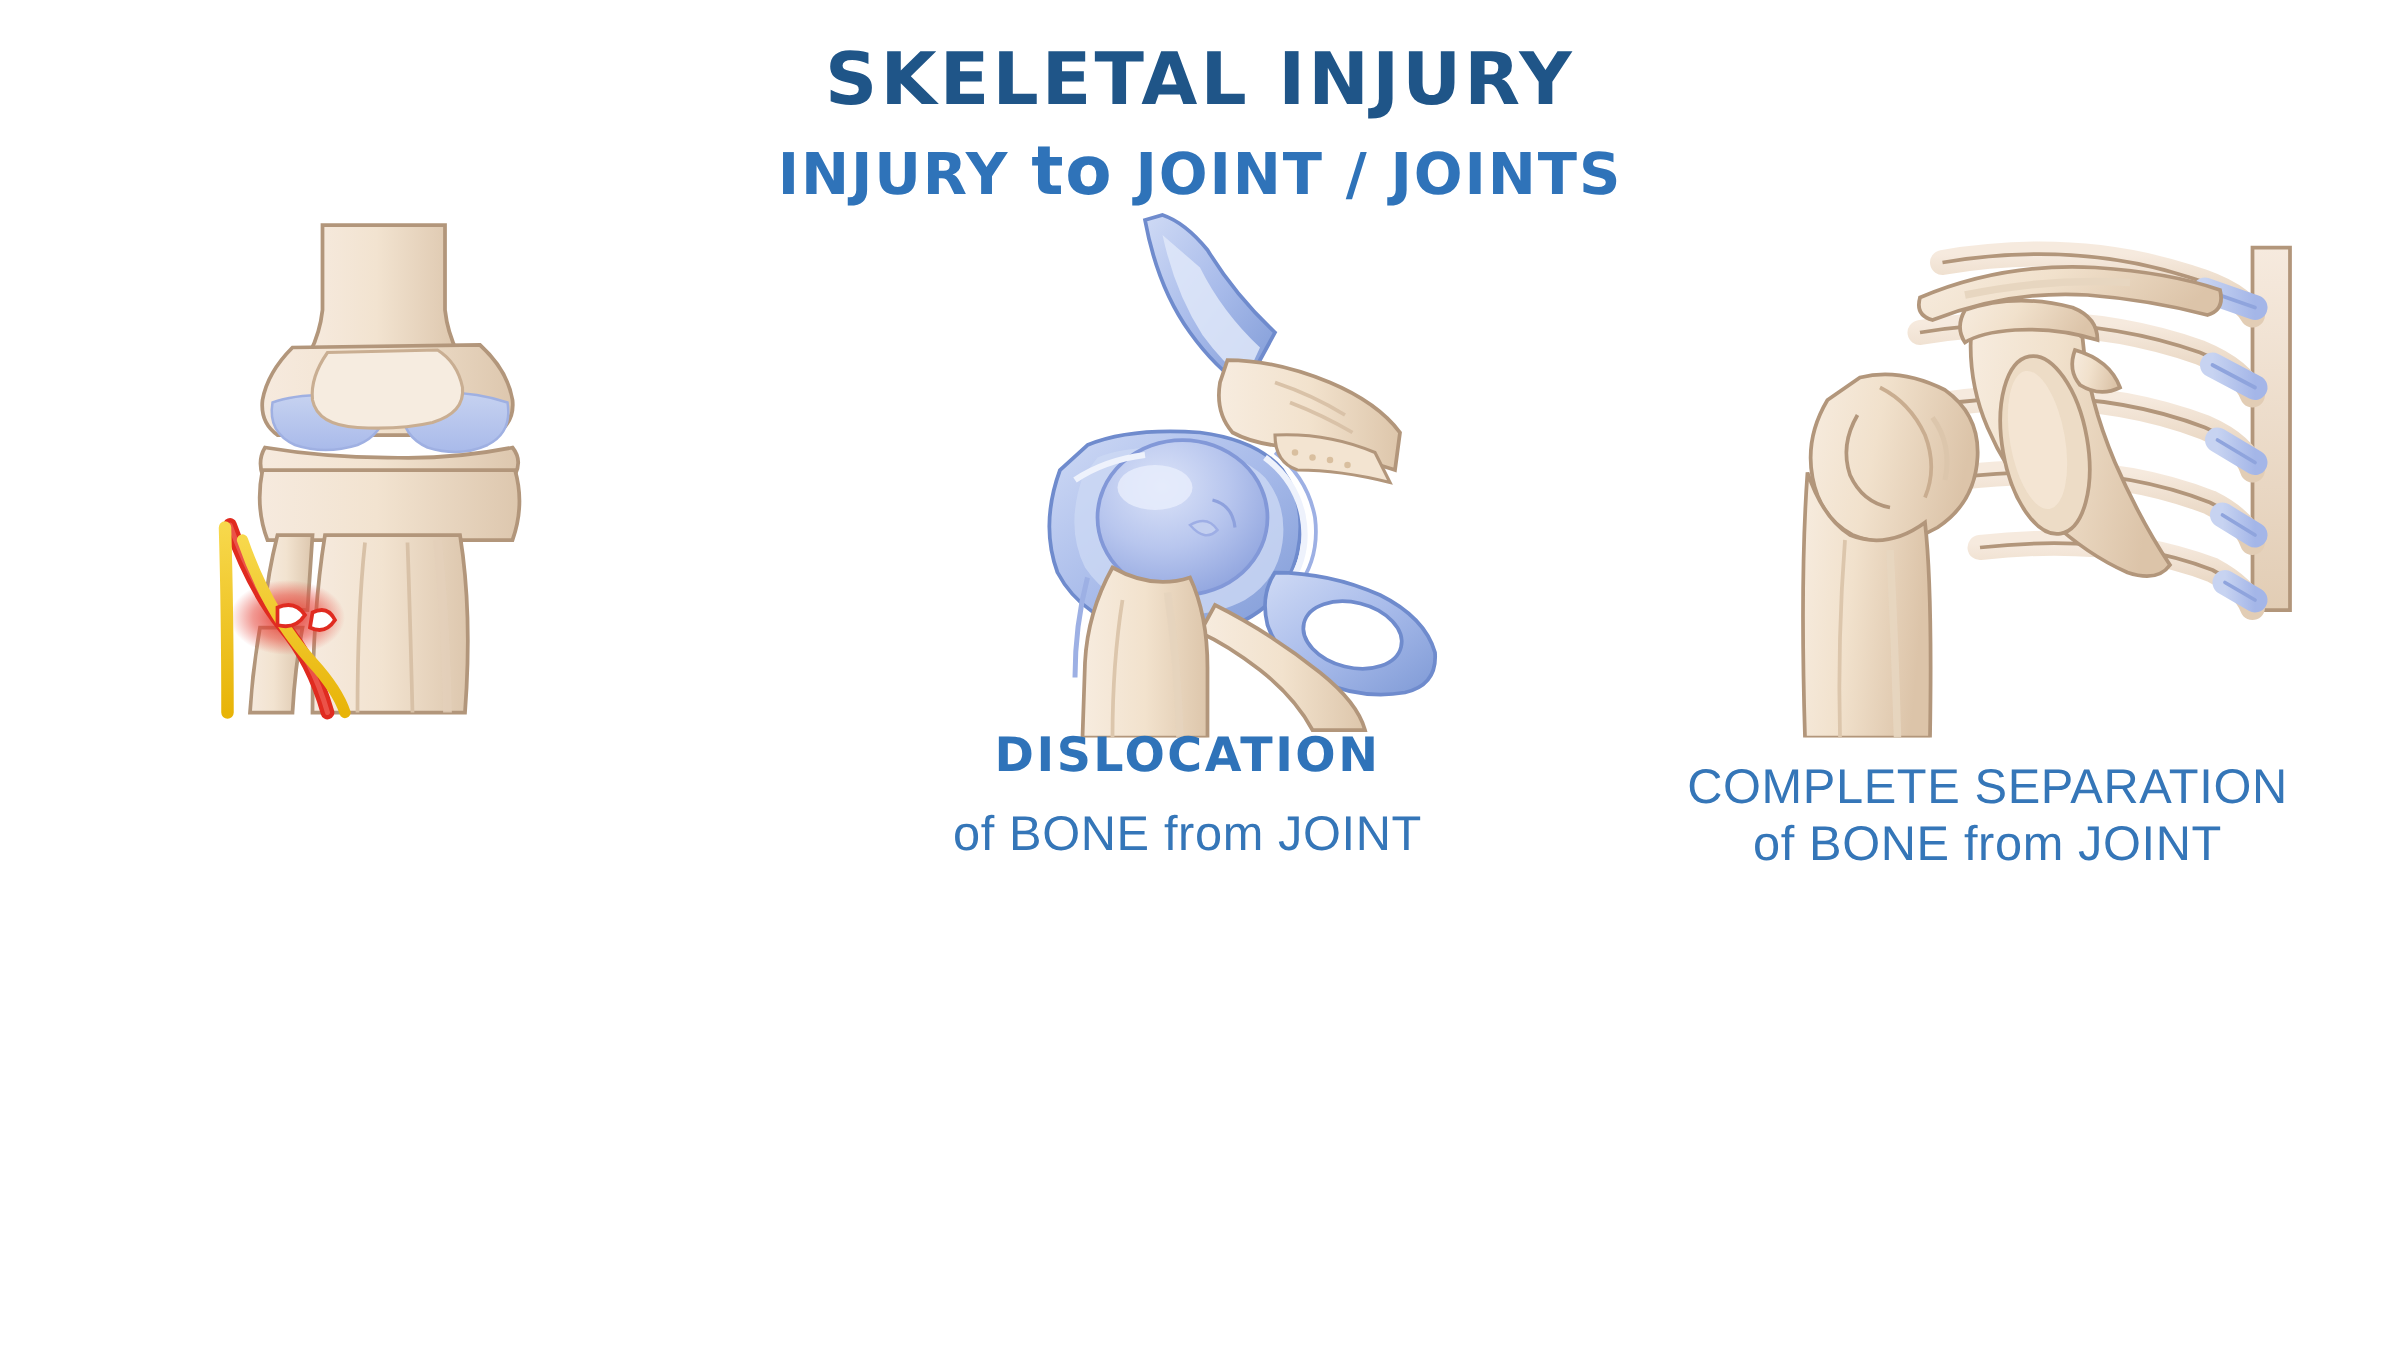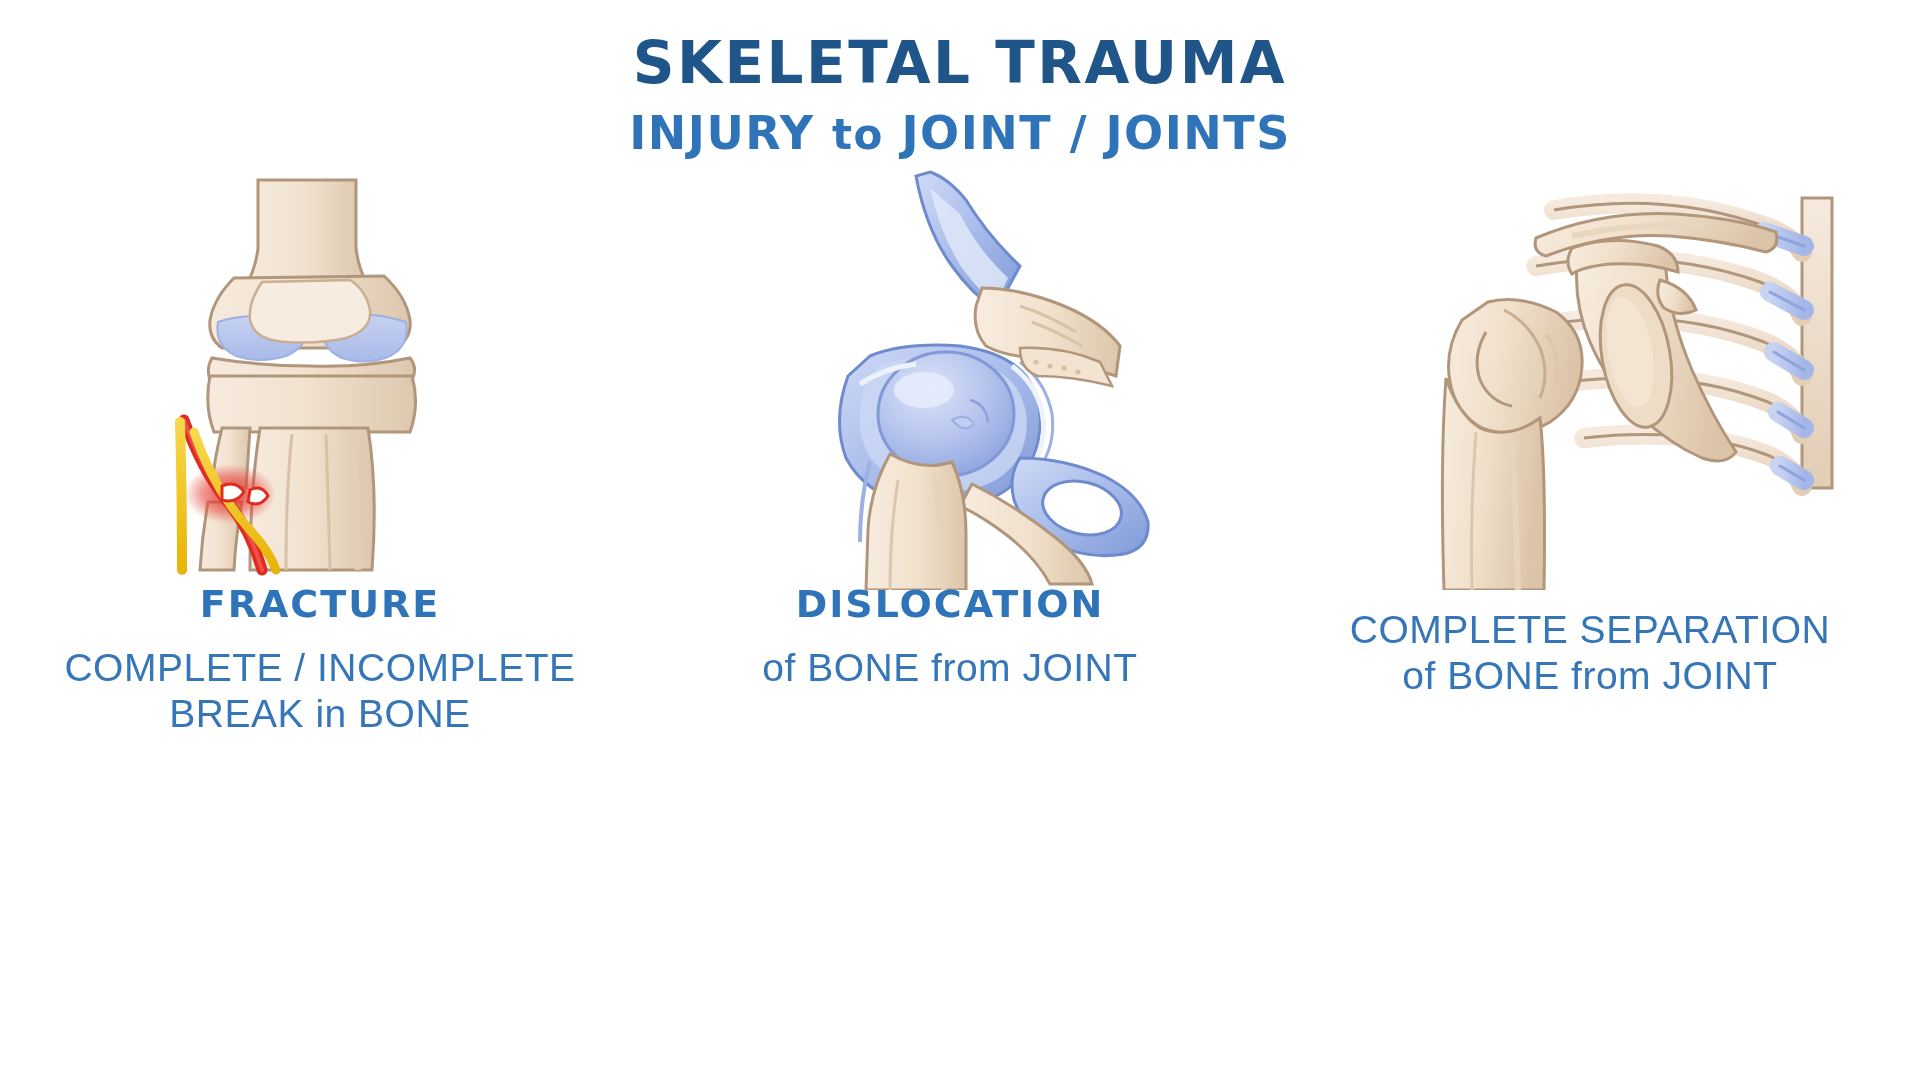--- a/index.html
+++ b/index.html
@@ -28,21 +28,21 @@
   }
   .sub-title{
     font-family:"DejaVu Sans", sans-serif;
     font-weight:bold;
     font-size:46px;
     letter-spacing:1.5px;
     color:#2f73b9;
     line-height:1.0;
     margin:18px 0 0 0;
   }
-  .sub-title .lc{text-transform:none;font-size:42px;}
+  .sub-title .lc{text-transform:none;font-size:54px;}
 
   
   .panels{
     position:absolute;left:0;top:170px;width:1920px;height:760px;
   }
   .panel{
     position:absolute;top:0;width:620px;height:760px;
   }
   .panel-1{left:10px;}
   .panel-2{left:640px;}
@@ -76,21 +76,21 @@
   }
   .cap-body .lc{text-transform:none;}
   .cap-line2{display:block;}
 </style>
 </head>
 <body>
 
 <div id="canvas">
 
   <div class="title-block">
-    <h1 class="main-title">SKELETAL TRAUMA</h1>
+    <h1 class="main-title">SKELETAL INJURY</h1>
     <h2 class="sub-title">
       <span>INJURY</span>
       <span class="lc">to</span>
       <span>JOINT / JOINTS</span>
     </h2>
   </div>
 
   <div class="panels">
 
     <div class="panel panel-1">
@@ -146,31 +146,20 @@
 
           <path d="M70 252 Q72 320 72 400" fill="none" stroke="url(#nerveG)" stroke-width="10" stroke-linecap="round"></path>
 
           <path d="M84 262 Q104 320 140 360 Q160 382 166 400" fill="none" stroke="url(#nerveG)" stroke-width="9" stroke-linecap="round"></path>
 
           <path d="M112 316 Q126 310 134 322 Q126 334 112 330 Z" fill="#ffffff" stroke="#e02b20" stroke-width="3"></path>
           <path d="M140 320 Q152 314 158 326 Q150 338 138 332 Z" fill="#ffffff" stroke="#e02b20" stroke-width="3"></path>
         </svg>
       </div>
 
-      <div class="caption">
-        <p class="cap-head">FRACTURE</p>
-        <p class="cap-body">
-          <span>COMPLETE / INCOMPLETE</span>
-          <span class="cap-line2">
-            <span>BREAK</span>
-            <span class="lc">in</span>
-            <span>BONE</span>
-          </span>
-        </p>
-      </div>
     </div>
 
     <div class="panel panel-2">
       <div class="art">
         <svg width="460" height="420" viewBox="0 0 460 420" xmlns="http://www.w3.org/2000/svg">
           <defs>
             <linearGradient id="boneG2" x1="0" y1="0" x2="1" y2="0">
               <stop offset="0%" stop-color="#f7ecdf"></stop>
               <stop offset="50%" stop-color="#f2e2cd"></stop>
               <stop offset="100%" stop-color="#ddc6ab"></stop>

